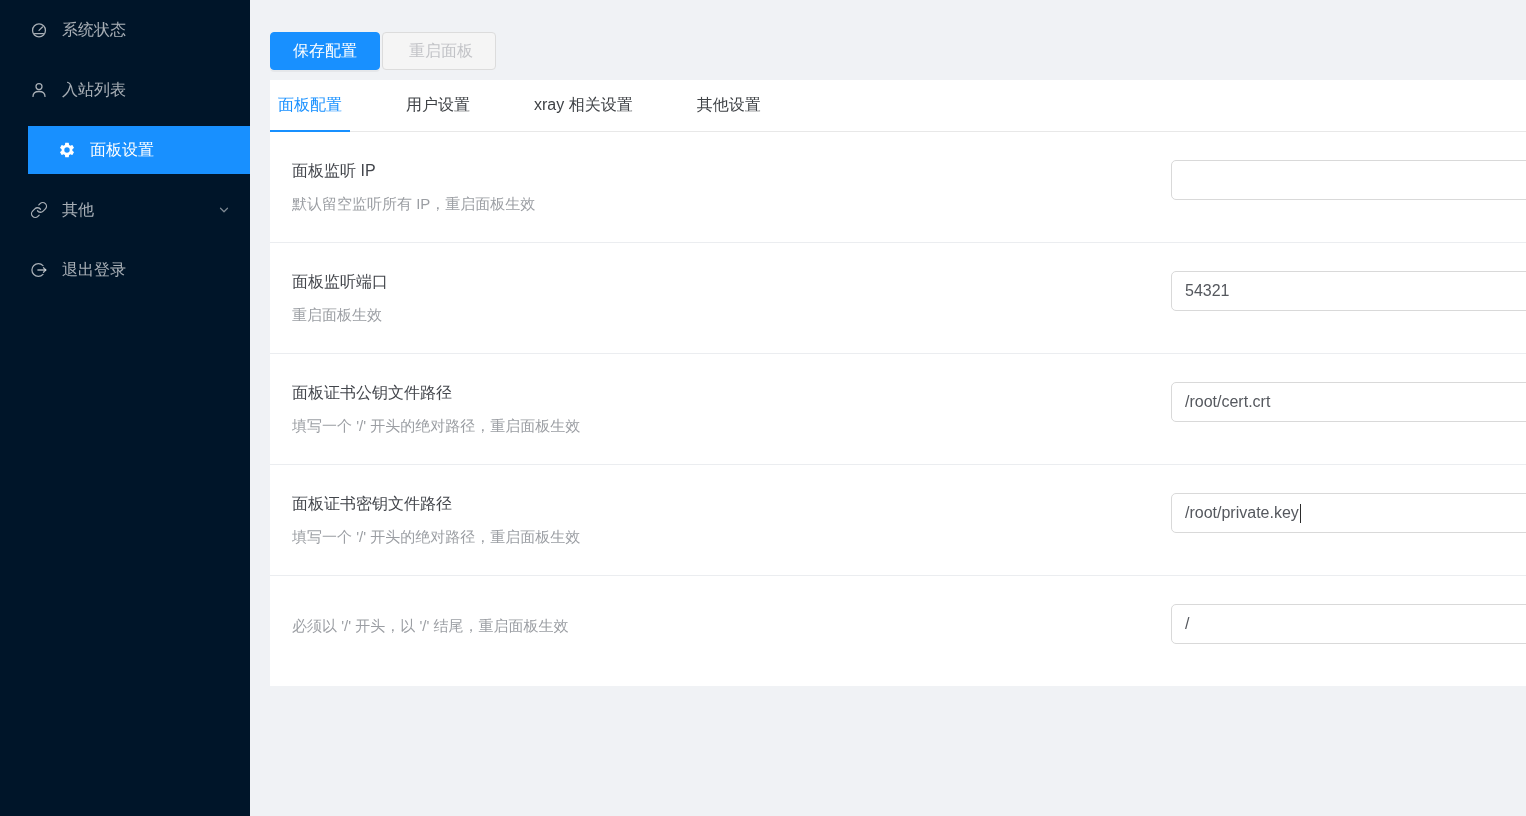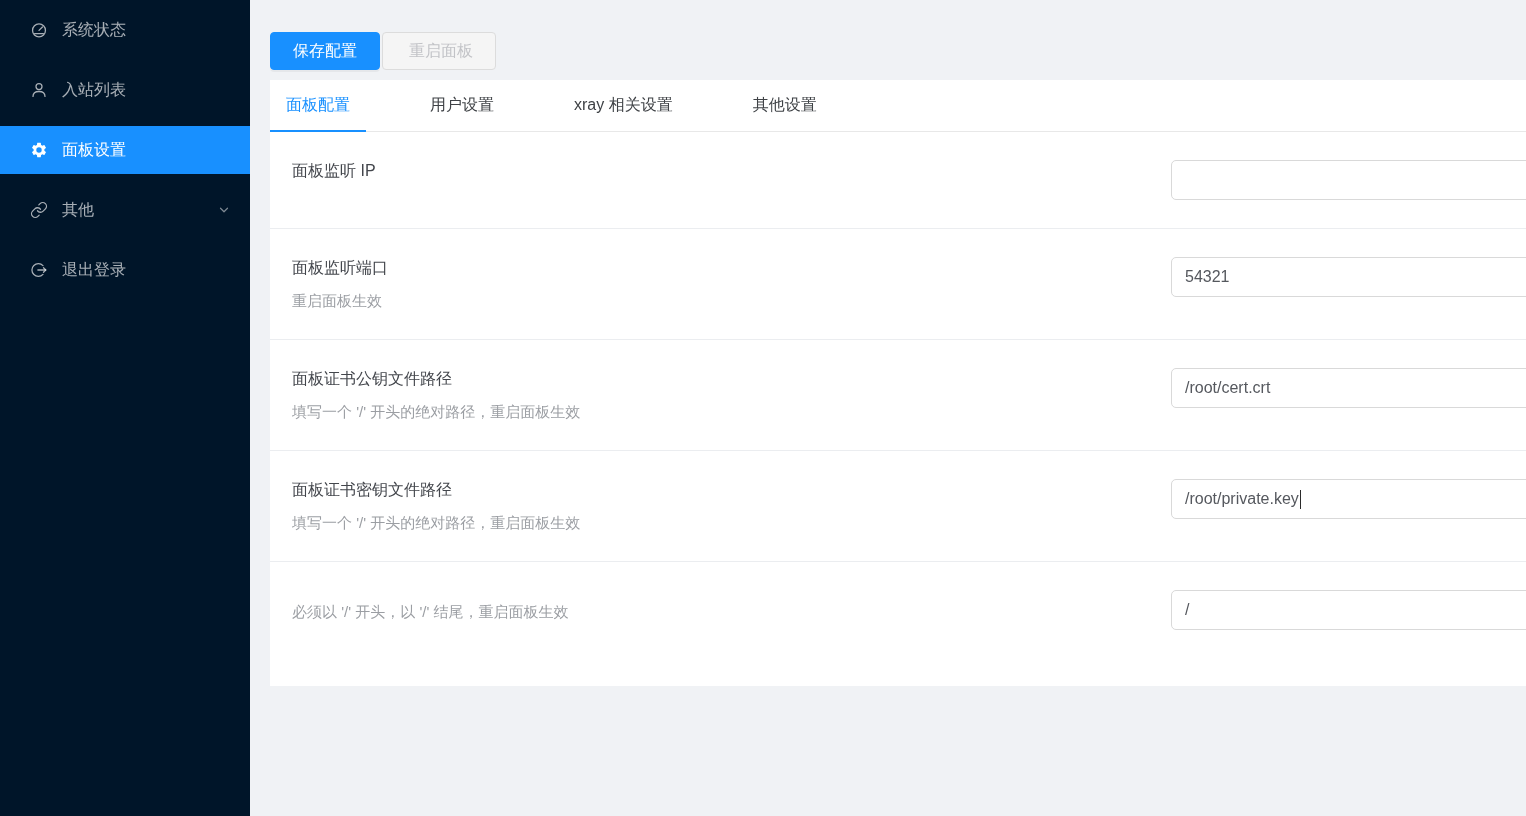--- a/index.html
+++ b/index.html
@@ -17,21 +17,21 @@
     background:#001529;
     display:flex; flex-direction:column;
   }
   .side-item {
     display:flex; align-items:center;
     height:48px; margin:6px 0;
     padding:0 20px 0 30px;
     color:rgba(255,255,255,0.66);
     font-size:16px; cursor:pointer; user-select:none;
   }
-  .side-item.active { background:#1890ff; color:#ffffff; }
+  .side-item.active { background:#1890ff; color:#ffffff;margin-left:28px; }
   .side-item .icon { width:18px; height:18px; margin-right:14px; display:inline-flex; align-items:center; justify-content:center; }
   .side-item .icon svg { width:18px; height:18px; }
   .chev { margin-left:auto; display:none; opacity:.75; }
   .chev.show { display:inline-flex; }
   .chev svg { width:12px; height:12px; }
 
   
   .main { flex:1; min-width:0; display:flex; flex-direction:column; background:#f0f2f5; }
   .toolbar { padding:32px 0 10px 20px; display:flex; gap:2px; flex:none; }
   .btn {
@@ -39,21 +39,21 @@
     border-radius:4px; border:1px solid transparent; cursor:pointer;
     font-family:inherit;
   }
   .btn.primary { background:#1890ff; border-color:#1890ff; color:#fff; box-shadow:0 2px 0 rgba(0,0,0,0.045); }
   .btn.disabled { background:#f5f5f5; border-color:#dcdcdc; color:#c2c3c7; cursor:not-allowed;padding-left:26px; }
 
   .card { margin-left:20px; background:#ffffff; height:606px; overflow:hidden; flex:none; }
 
   .tabs { display:flex; border-bottom:1px solid #e8e8e8; }
   .tab {
-    position:relative; padding:15px 16px; margin-right:48px;
+    position:relative; padding:15px 8px; margin-right:48px;
     font-size:16px; color:#3f4246; cursor:pointer; user-select:none; white-space:nowrap;
   }
   .tab.active { color:#1890ff; }
   .tab.active::after {
     content:""; position:absolute; left:0; right:0; bottom:-1px;
     height:2px; background:#1890ff;
   }
 
   .form-row { display:flex; align-items:flex-start; padding:28px 0 28px 22px;justify-content:flex-end; }
   .form-row + .form-row { border-top:1px solid #ebedf0; }
@@ -169,20 +169,21 @@
             <span>其他设置</span>
           </div>
 
       </div>
 
       <div class="form">
 
           <div class="form-row">
             <div class="label-col">
               <div class="field-label">面板监听 IP</div>
+              <div class="field-desc">默认留空监听所有 IP，重启面板生效</div>
             </div>
             <div class="input-col">
               <div class="input-box">
                 <span></span>
 
               </div>
             </div>
           </div>
 
           <div class="form-row">

